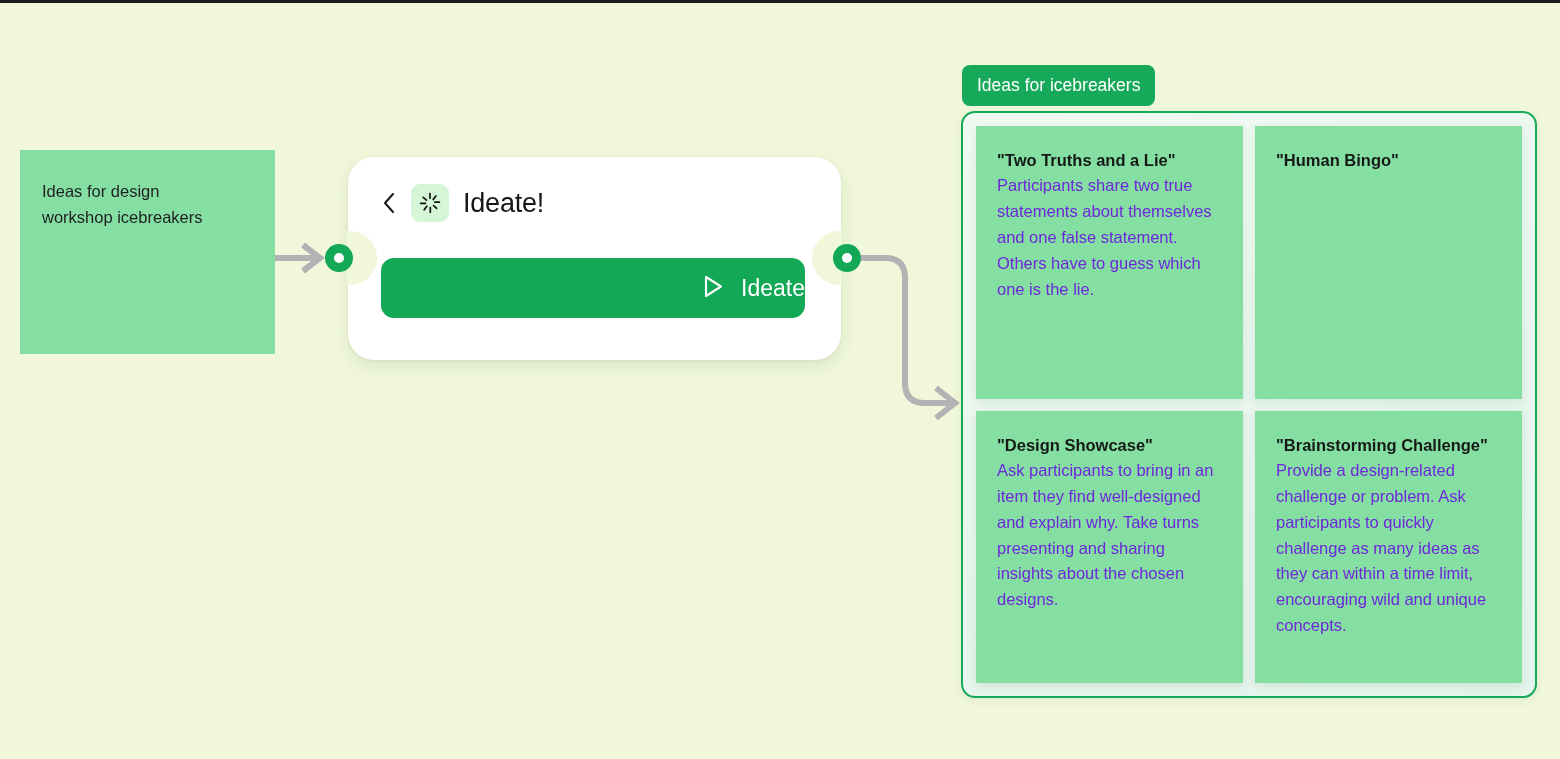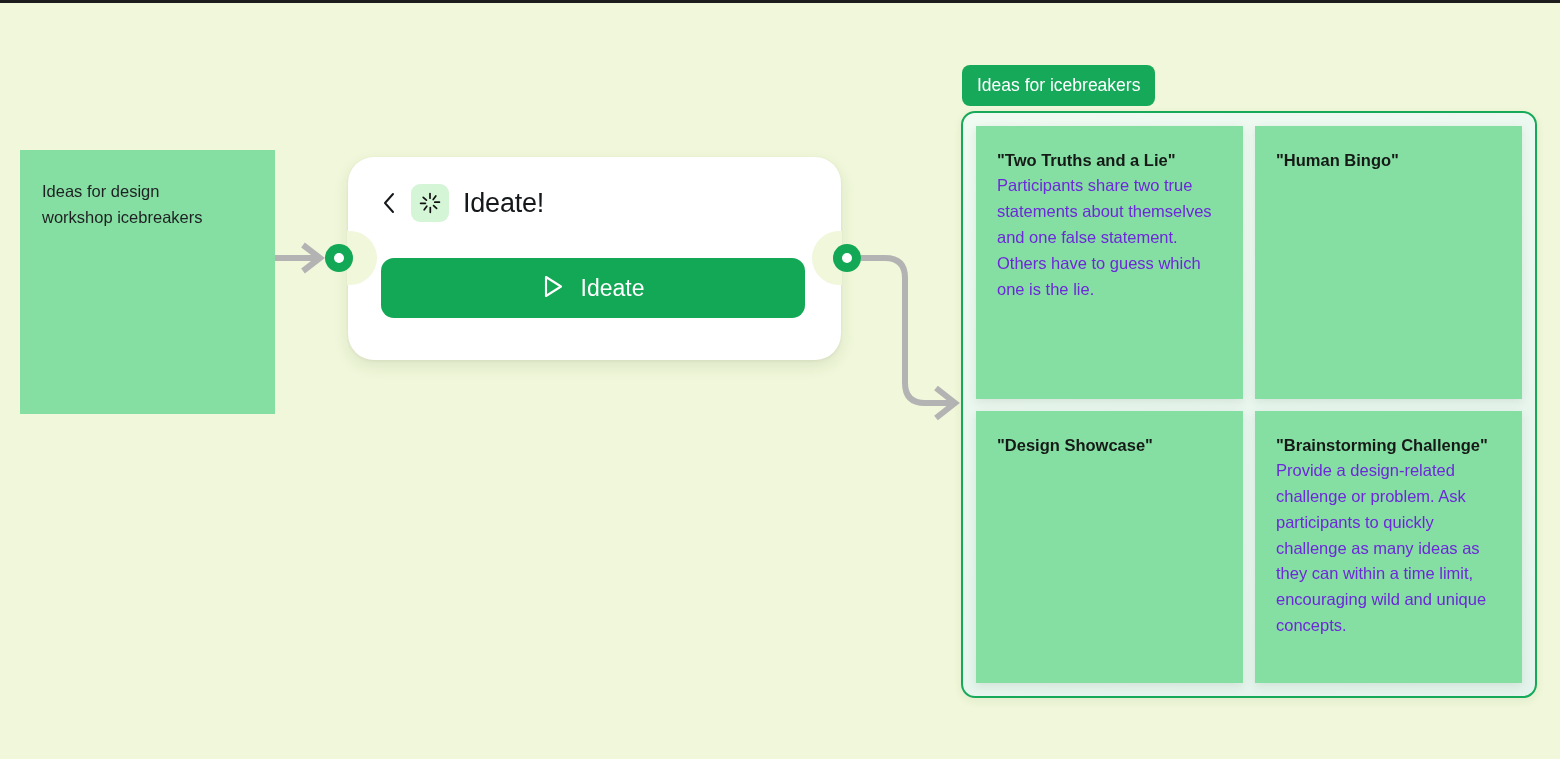--- a/index.html
+++ b/index.html
@@ -26,21 +26,21 @@
     position: absolute;
     inset: 0;
   }
 
   
   #input-note {
     position: absolute;
     left: 20px;
     top: 150px;
     width: 255px;
-    height: 264px;
+    height: 204px;
     background: #85dfa3;
     box-sizing: border-box;
     padding: 28px 22px 0 22px;
   }
   #input-note .note-text {
     font-size: 16.5px;
     line-height: 1.6;
     color: #1e2022;
     white-space: pre-line;
   }
@@ -101,21 +101,21 @@
   #ideate-button {
     position: absolute;
     left: 33px;
     top: 101px;
     width: 424px;
     height: 60px;
     background: #12a855;
     border-radius: 13px;
     display: flex;
     align-items: center;
-    justify-content: center;
+    justify-content: flex-end;
     gap: 16px;
     cursor: pointer;
     border: none;
   }
   #ideate-button .btn-label {
     font-size: 23px;
     color: #ffffff;
   }
 
   
@@ -252,20 +252,21 @@
   <div id="output-panel">
     <div class="result-card">
       <div class="rc-title">"Two Truths and a Lie"</div>
       <div class="rc-body">Participants share two true statements about themselves and one false statement. Others have to guess which one is the lie.</div>
     </div>
     <div class="result-card">
       <div class="rc-title">"Human Bingo"</div>
     </div>
     <div class="result-card">
       <div class="rc-title">"Design Showcase"</div>
+      <div class="rc-body">Ask participants to bring in an item they find well-designed and explain why. Take turns presenting and sharing insights about the chosen designs.</div>
     </div>
     <div class="result-card">
       <div class="rc-title">"Brainstorming Challenge"</div>
       <div class="rc-body">Provide a design-related challenge or problem. Ask participants to quickly challenge as many ideas as they can within a time limit, encouraging wild and unique concepts.</div>
     </div>
   </div>
 
 </div>
 
 </body></html>

